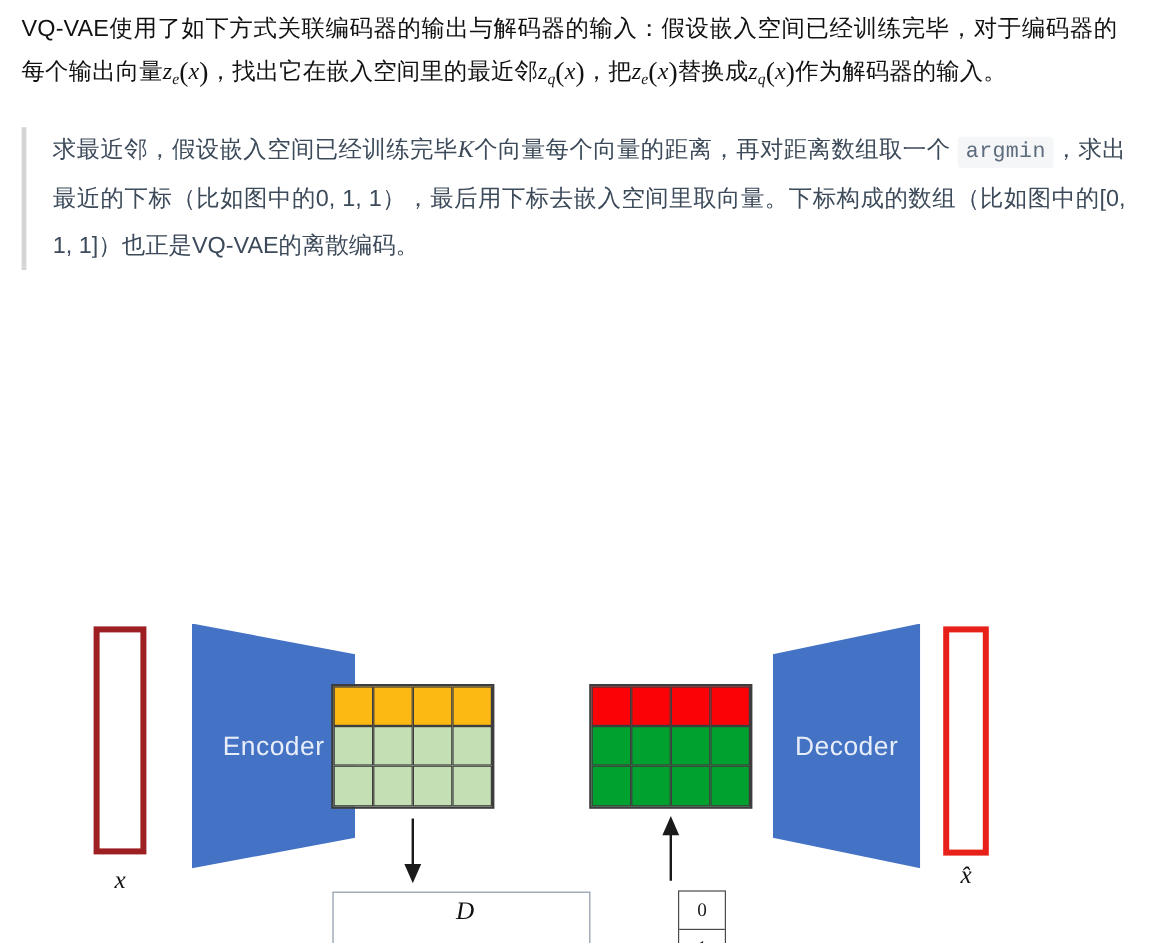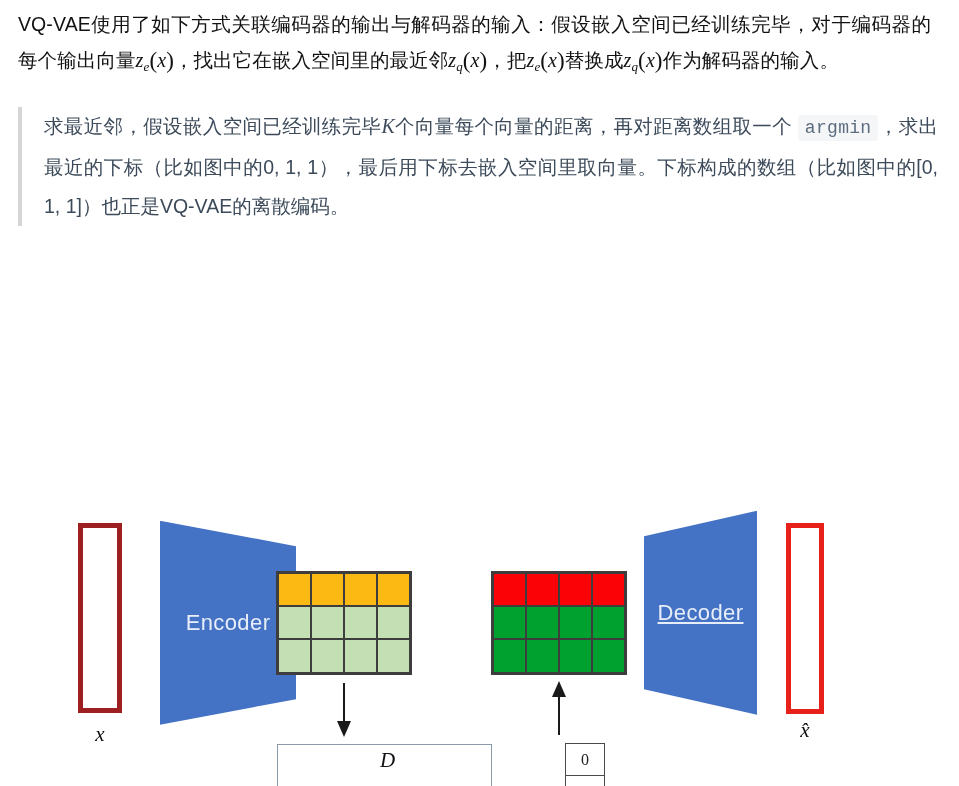--- a/index.html
+++ b/index.html
@@ -119,24 +119,23 @@
     font-size: 22px;
     letter-spacing: 0.4px;
   }
   #encoder {
     left: 139px; top: 281px;
     width: 136px; height: 204px;
     clip-path: polygon(0% 0%, 100% 12.5%, 100% 87.5%, 0% 100%);
     margin-left: 21px;
   }
   #decoder {
-    left: 644px; top: 271px;
-    width: 113px; height: 204px;
+    left: 644px; top: 281px;
+    width: 123px; height: 204px;
     clip-path: polygon(0% 12.5%, 100% 0%, 100% 100%, 0% 87.5%);
-    text-decoration: underline;
   }
 
   
   .grid {
     display: grid;
     border: 2px solid #3d3d3d;
     box-sizing: border-box;
   }
   .grid .cell {
     border: 1px solid #3d3d3d;

